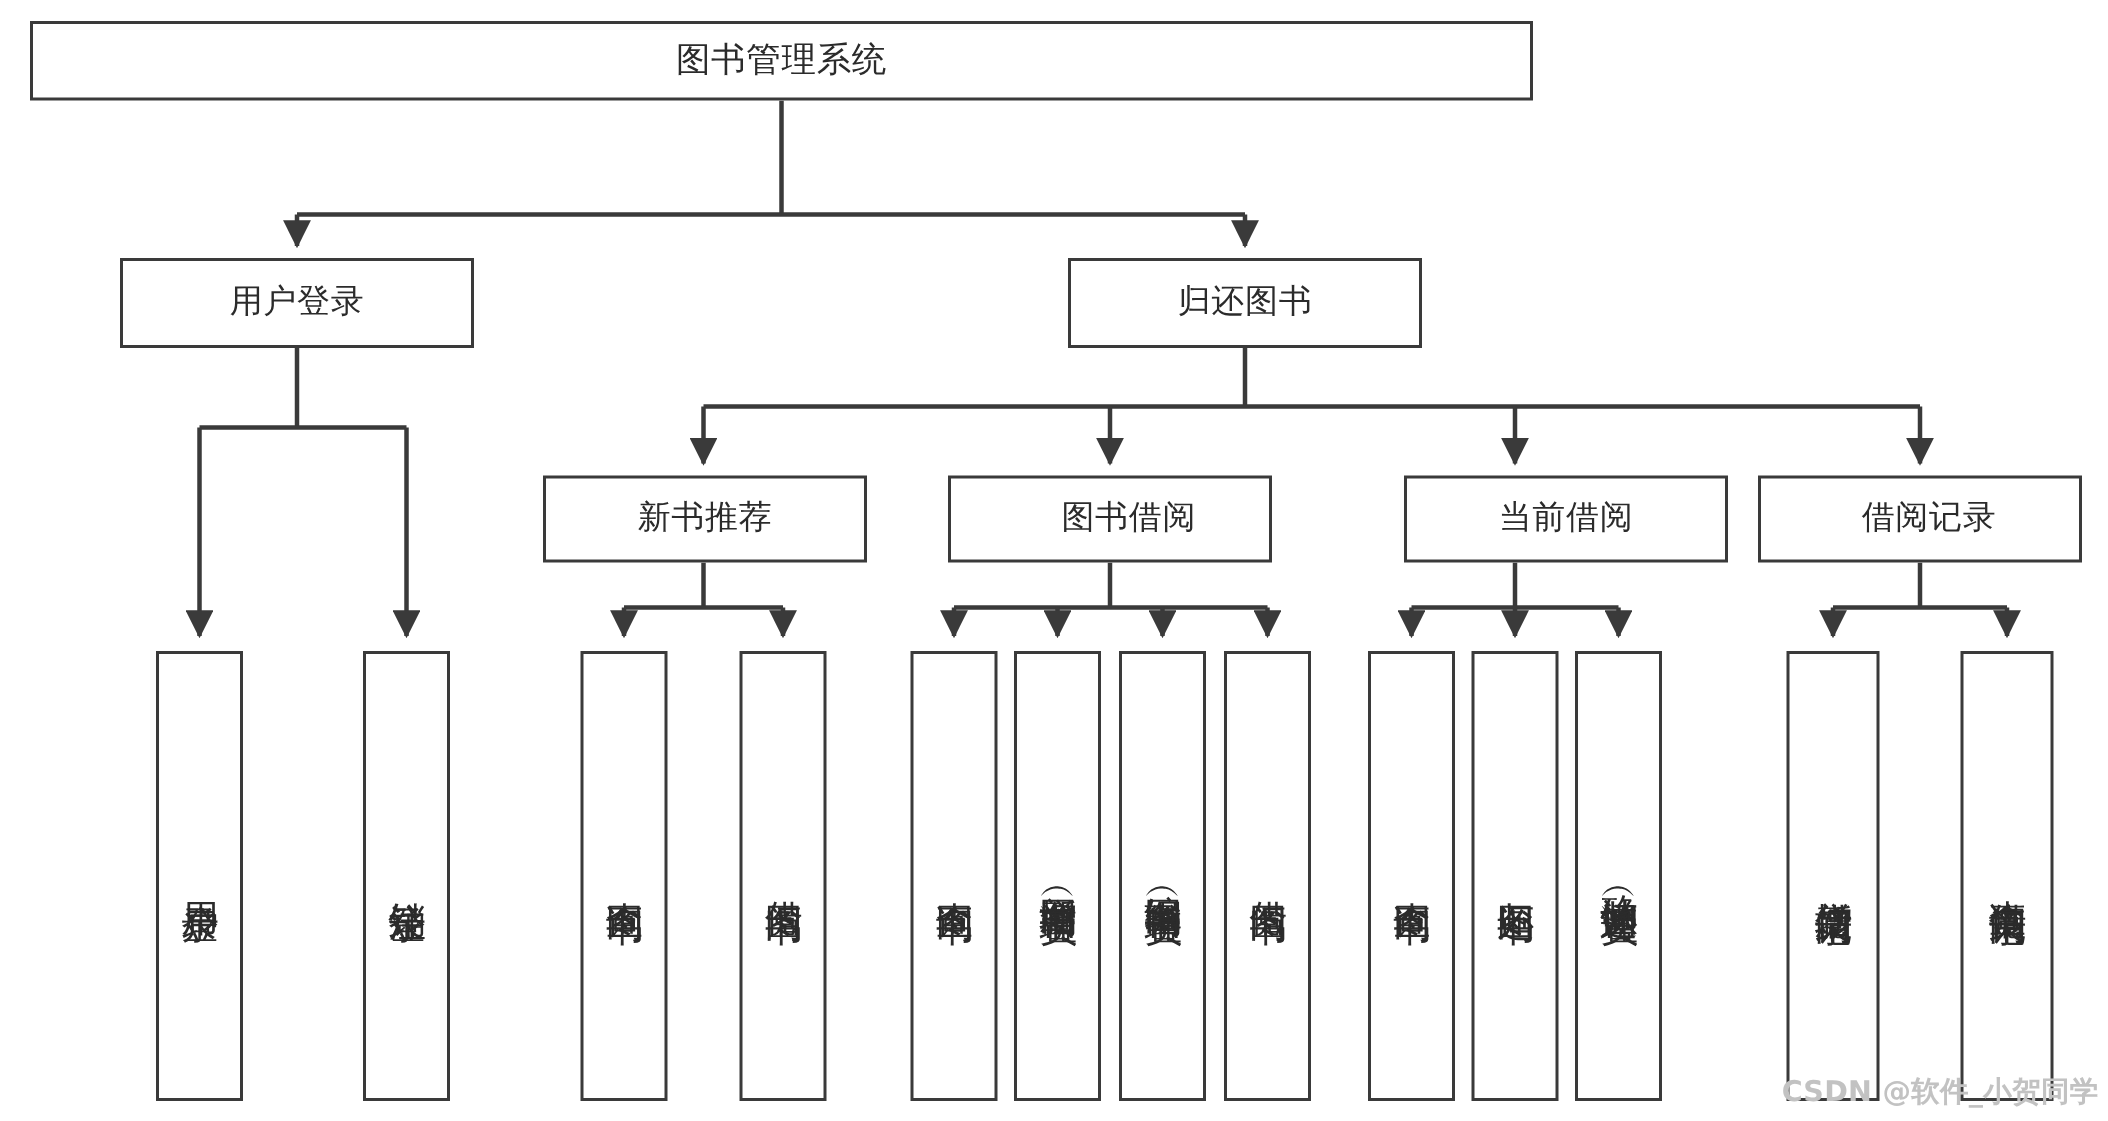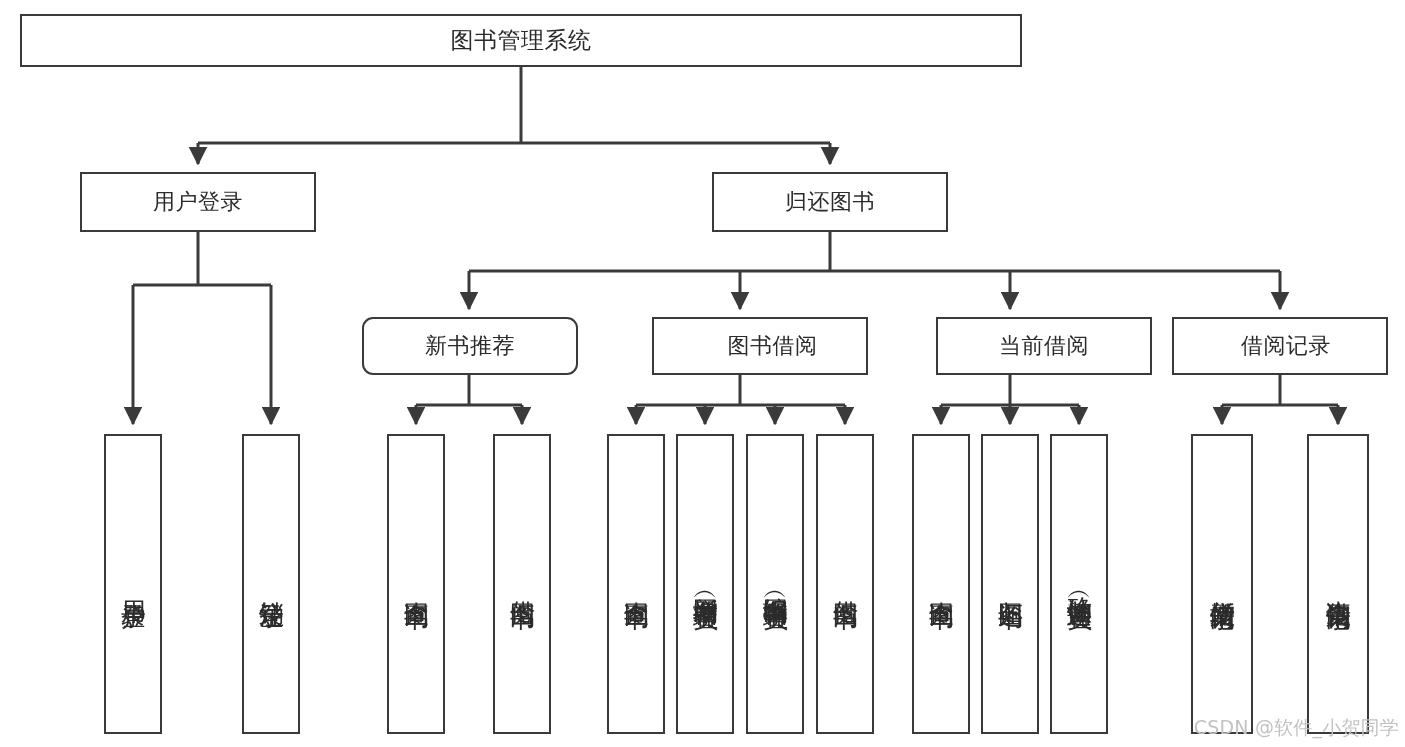--- a/index.html
+++ b/index.html
@@ -61,20 +61,21 @@
   }
   .watermark {
     position: absolute;
     right: 6px;
     bottom: 6px;
     font-size: 19px;
     color: #c2c2c2;
     white-space: nowrap;
     z-index: 5;
     letter-spacing: 0.01em;
+    font-weight: bold;
   }
 </style>
 </head>
 <body>
 
 <div id="canvas">
 
   <svg id="edges" viewBox="0 0 1405 747" xmlns="http://www.w3.org/2000/svg">
     <defs>
       <marker id="arrow" viewBox="0 0 10 10" refX="9.2" refY="5" markerWidth="6.2" markerHeight="6.2" orient="auto-start-reverse">
@@ -130,25 +131,25 @@
   </div>
 
   <div class="node horizontal" style="left:80px; top:172px; width:236px; height:60px;">
     <span class="label">用户登录</span>
   </div>
 
   <div class="node horizontal" style="left:712px; top:172px; width:236px; height:60px;">
     <span class="label">归还图书</span>
   </div>
 
-  <div class="node horizontal" style="left:362px; top:317px; width:216px; height:58px;border-radius:11px;">
+  <div class="node horizontal" style="left:362px; top:317px; width:216px; height:58px;">
     <span class="label">新书推荐</span>
   </div>
 
-  <div class="node horizontal" style="left:652px; top:317px; width:216px; height:58px;padding-left:25px;">
+  <div class="node horizontal" style="left:632px; top:317px; width:216px; height:58px;padding-left:25px;">
     <span class="label">图书借阅</span>
   </div>
 
   <div class="node horizontal" style="left:936px; top:317px; width:216px; height:58px;">
     <span class="label">当前借阅</span>
   </div>
 
   <div class="node horizontal" style="left:1172px; top:317px; width:216px; height:58px;padding-left:12px;">
     <span class="label">借阅记录</span>
   </div>

